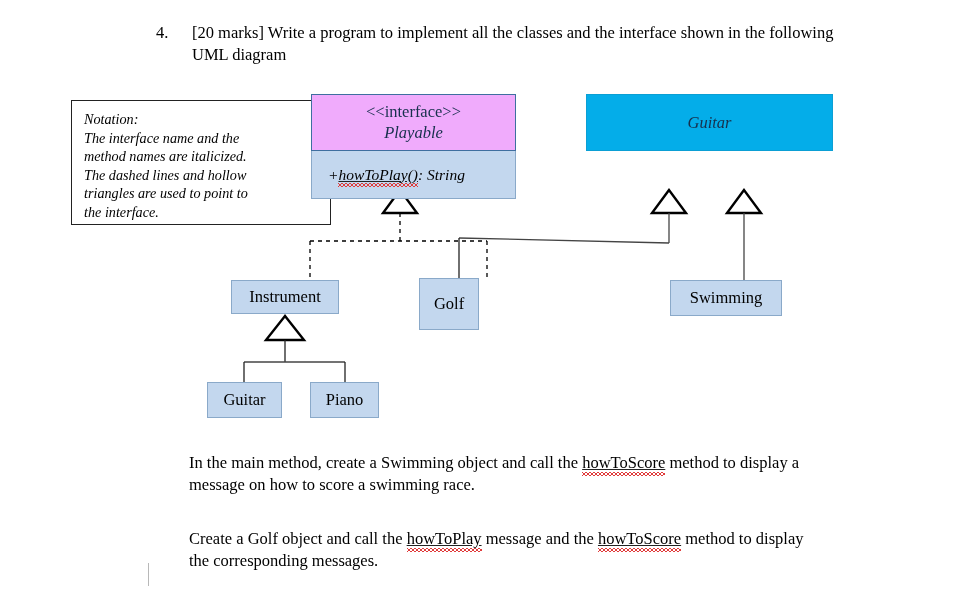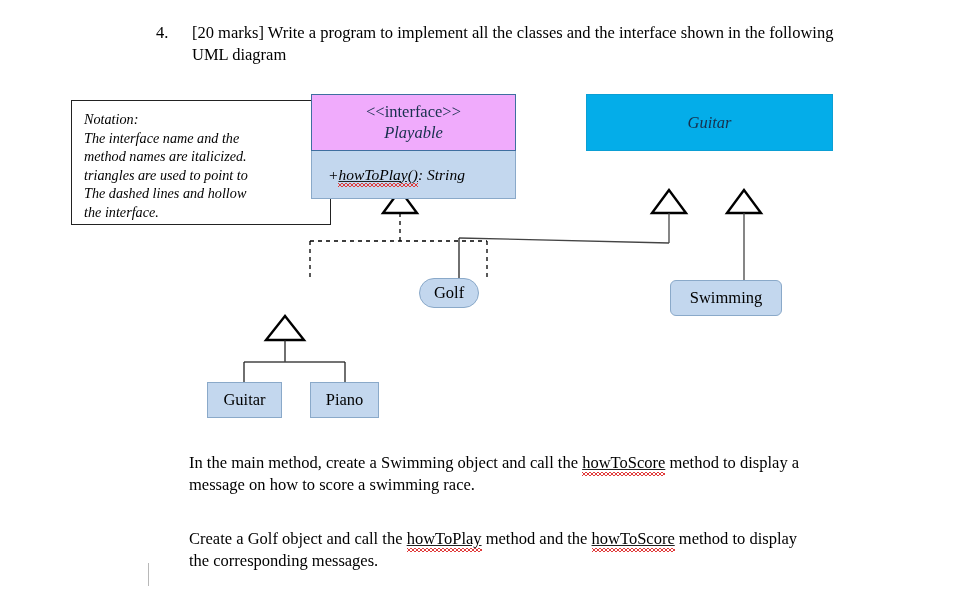--- a/index.html
+++ b/index.html
@@ -174,22 +174,22 @@
     position: absolute;
     box-sizing: border-box;
     border: 1px solid #8aa9c9;
     background: #c3d7ee;
     display: flex;
     align-items: center;
     justify-content: center;
     font-size: 16.5px;
   }
   #class-instrument { left: 231px; top: 280px; width: 108px; height: 34px; }
-  #class-golf       { left: 419px; top: 278px; width: 60px;  height: 30px; border-radius: 15px; }
-  #class-swimming   { left: 670px; top: 280px; width: 112px; height: 36px; border-radius: 6px; }
+  #class-golf       { left: 419px; top: 278px; width: 60px;  height: 52px; }
+  #class-swimming   { left: 670px; top: 280px; width: 112px; height: 36px; }
   #class-guitar     { left: 207px; top: 382px; width: 75px;  height: 36px; }
   #class-piano      { left: 310px; top: 382px; width: 69px;  height: 36px; justify-content: center; }
 
   
   #connectors {
     position: absolute;
     left: 0; top: 0;
     width: 968px;
     height: 601px;
     pointer-events: none;
@@ -222,22 +222,22 @@
 
   <div id="question-block">
     <span class="qnum">4.</span>
     <div class="qtext">[20 marks] Write a program to implement all the classes and the interface shown in the following UML diagram</div>
   </div>
 
   <div id="notation-box">
     <div class="nline">Notation:</div>
     <div class="nline">The interface name and the</div>
     <div class="nline">method names are italicized.</div>
+    <div class="nline">The dashed lines and hollow</div>
     <div class="nline">triangles are used to point to</div>
-    <div class="nline">The dashed lines and hollow</div>
     <div class="nline">the interface.</div>
   </div>
 
   <svg id="connectors" viewBox="0 0 968 601" xmlns="http://www.w3.org/2000/svg">
 
     <polygon points="400,190 383,213 417,213" fill="#ffffff" stroke="#000000" stroke-width="2.4"></polygon>
 
     <line x1="400" y1="213" x2="400" y2="241" stroke="#000000" stroke-width="1.3" stroke-dasharray="4,4"></line>
 
     <line x1="310" y1="241" x2="487" y2="241" stroke="#000000" stroke-width="1.3" stroke-dasharray="4,4"></line>
@@ -271,35 +271,38 @@
       <span class="method-text"><span>+</span><span class="spell">howToPlay()</span><span>: String</span></span>
     </div>
   </div>
 
   <div class="uml-box" id="class-sports">
     <div class="uml-header">
       <span class="cname">Guitar</span>
     </div>
   </div>
 
+  <div class="plain-box" id="class-instrument">
+    <span>Instrument</span>
+  </div>
   <div class="plain-box" id="class-golf">
     <span>Golf</span>
   </div>
   <div class="plain-box" id="class-swimming">
     <span>Swimming</span>
   </div>
   <div class="plain-box" id="class-guitar">
     <span>Guitar</span>
   </div>
   <div class="plain-box" id="class-piano">
     <span>Piano</span>
   </div>
 
   <div class="body-para" id="para-main">
     <span>In the main method, create a Swimming object and call the </span><span class="spell">howToScore</span><span> method to display a message on how to score a swimming race.</span>
   </div>
 
   <div class="body-para" id="para-golf">
-    <span>Create a Golf object and call the </span><span class="spell">howToPlay</span><span> method and the </span><span class="spell">howToScore</span><span> method to display the corresponding messages.</span>
+    <span>Create a Golf object and call the </span><span class="spell">howToPlay</span><span> message and the </span><span class="spell">howToScore</span><span> method to display the corresponding messages.</span>
   </div>
 
   <div id="margin-caret"></div>
 </div>
 
 </body></html>

